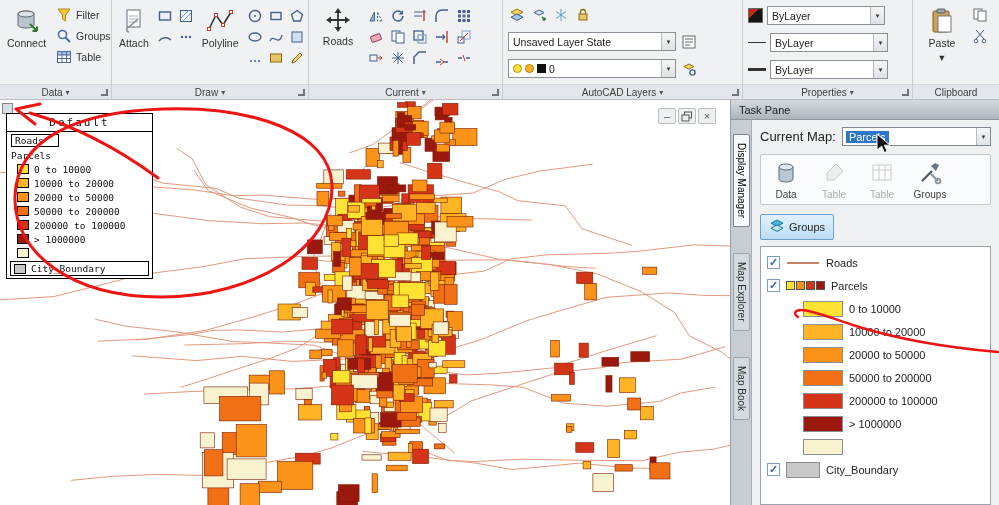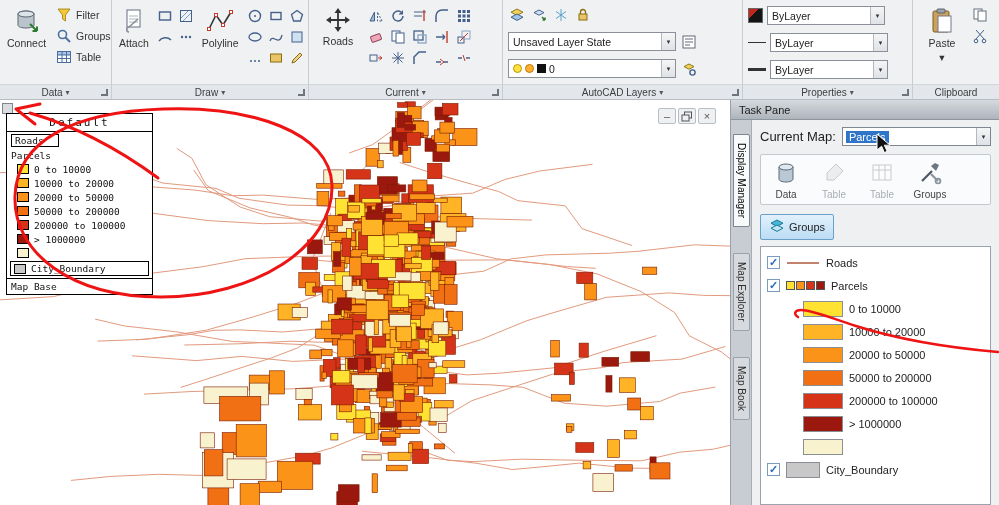--- a/index.html
+++ b/index.html
@@ -1188,21 +1188,20 @@
         <span class="lg-lab">&gt; 1000000</span>
       </div>
     <div class="lg-row">
         <span class="lg-sw" style="background: rgb(249, 242, 207);"></span>
         <span class="lg-lab"></span>
       </div>
     <div class="lg-row lg-cb-row">
         <span class="lg-sw" style="background: rgb(200, 200, 200);"></span>
         <span class="lg-lab">City_Boundary</span>
       </div>
-    <div class="lg-base">Map Base</div>
   </div>
 </div>
 
 <div class="taskpane">
   <div class="tp-title">
       <span>Task Pane</span>
     </div>
   <div class="tp-body">
     <div class="tp-strip">
       <div class="vtab active"><span>Display Manager</span></div>

